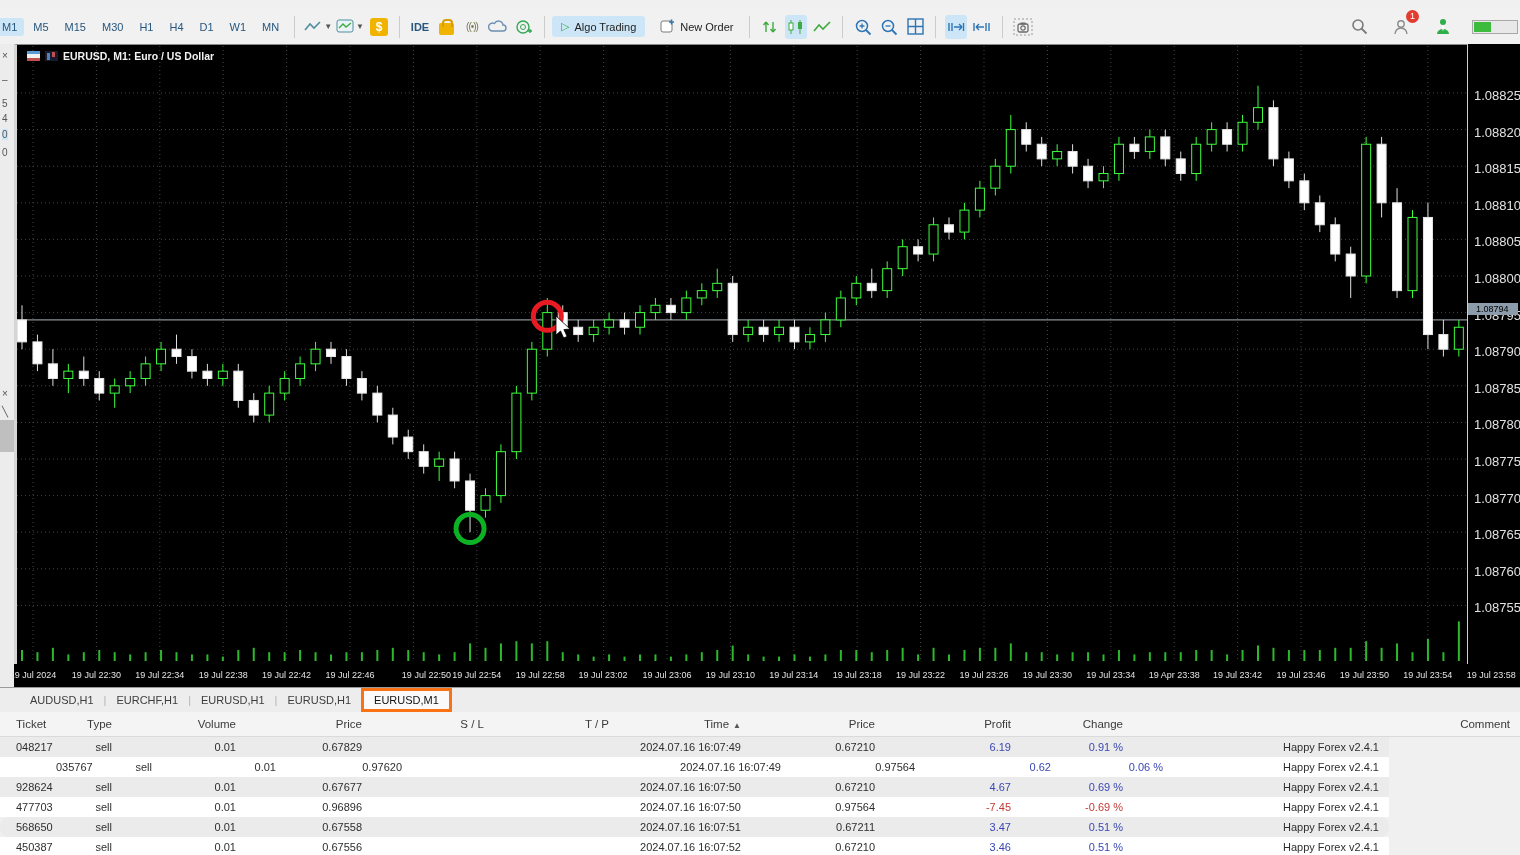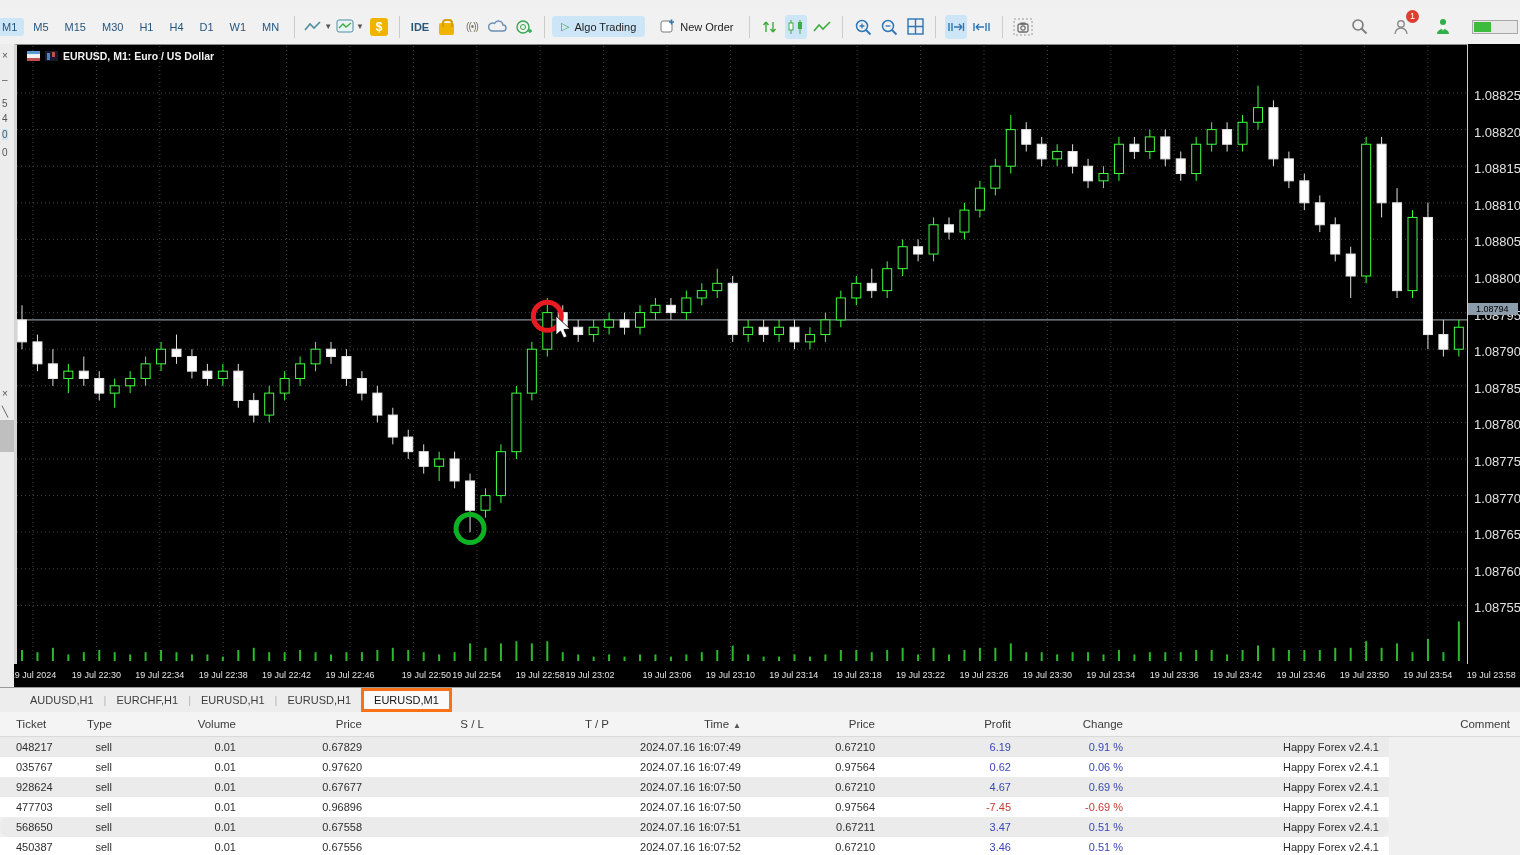--- a/index.html
+++ b/index.html
@@ -610,30 +610,30 @@
   <div id="timelabels">
       <div class="timelabel abs" style="left: 33px; top: 670px;">19 Jul 2024</div>
       <div class="timelabel abs" style="left: 96.4px; top: 670px;">19 Jul 22:30</div>
       <div class="timelabel abs" style="left: 159.8px; top: 670px;">19 Jul 22:34</div>
       <div class="timelabel abs" style="left: 223.2px; top: 670px;">19 Jul 22:38</div>
       <div class="timelabel abs" style="left: 286.6px; top: 670px;">19 Jul 22:42</div>
       <div class="timelabel abs" style="left: 350px; top: 670px;">19 Jul 22:46</div>
       <div class="timelabel abs" style="left: 413.4px; top: 670px; margin-left: 13px;">19 Jul 22:50</div>
       <div class="timelabel abs" style="left: 476.8px; top: 670px;">19 Jul 22:54</div>
       <div class="timelabel abs" style="left: 540.2px; top: 670px;">19 Jul 22:58</div>
-      <div class="timelabel abs" style="left: 590px; top: 670px; text-align: center;">19 Jul 23:02</div>
+      <div class="timelabel abs" style="left: 603px; top: 670px; text-align: center;">19 Jul 23:02</div>
       <div class="timelabel abs" style="left: 667px; top: 670px;">19 Jul 23:06</div>
       <div class="timelabel abs" style="left: 730.4px; top: 670px;">19 Jul 23:10</div>
       <div class="timelabel abs" style="left: 793.8px; top: 670px;">19 Jul 23:14</div>
       <div class="timelabel abs" style="left: 857.2px; top: 670px;">19 Jul 23:18</div>
       <div class="timelabel abs" style="left: 920.6px; top: 670px;">19 Jul 23:22</div>
       <div class="timelabel abs" style="left: 984px; top: 670px;">19 Jul 23:26</div>
       <div class="timelabel abs" style="left: 1047.4px; top: 670px;">19 Jul 23:30</div>
       <div class="timelabel abs" style="left: 1110.8px; top: 670px;">19 Jul 23:34</div>
-      <div class="timelabel abs" style="left: 1174.2px; top: 670px;">19 Jul 23:36</div>
+      <div class="timelabel abs" style="left: 1174.2px; top: 670px;">19 Apr 23:38</div>
       <div class="timelabel abs" style="left: 1237.6px; top: 670px;">19 Jul 23:42</div>
       <div class="timelabel abs" style="left: 1301px; top: 670px;">19 Jul 23:46</div>
       <div class="timelabel abs" style="left: 1364.4px; top: 670px;">19 Jul 23:50</div>
       <div class="timelabel abs" style="left: 1427.8px; top: 670px;">19 Jul 23:54</div>
       <div class="timelabel abs" style="left: 1491.2px; top: 670px;">19 Jul 23:58</div>
     </div>
 
   <div class="abs tabbar" id="tabbar">
       <div class="tab">AUDUSD,H1</div>
       <span class="tabsep">|</span>
@@ -666,21 +666,21 @@
         <div class="cell" style="flex: 0 0 126px;">0.67829</div>
         <div class="cell" style="flex: 0 0 122px;"></div>
         <div class="cell" style="flex: 0 0 125px;"></div>
         <div class="cell" style="flex: 0 0 132px;">2024.07.16 16:07:49</div>
         <div class="cell" style="flex: 0 0 134px;">0.67210</div>
         <div class="cell pos" style="flex: 0 0 136px;">6.19</div>
         <div class="cell pos" style="flex: 0 0 112px;">0.91 %</div>
         <div class="cell last">Happy Forex v2.4.1</div>
       </div>
       <div class="trow" style="background: rgb(255, 255, 255);">
-        <div class="cell first" style="flex: 0 0 70px;">035767</div>
+        <div class="cell first" style="flex: 0 0 70px; margin-left: 40px;">035767</div>
         <div class="cell" style="flex: 0 0 48px;">sell</div>
         <div class="cell" style="flex: 0 0 124px;">0.01</div>
         <div class="cell" style="flex: 0 0 126px;">0.97620</div>
         <div class="cell" style="flex: 0 0 122px;"></div>
         <div class="cell" style="flex: 0 0 125px;"></div>
         <div class="cell" style="flex: 0 0 132px;">2024.07.16 16:07:49</div>
         <div class="cell" style="flex: 0 0 134px;">0.97564</div>
         <div class="cell pos" style="flex: 0 0 136px;">0.62</div>
         <div class="cell pos" style="flex: 0 0 112px;">0.06 %</div>
         <div class="cell last">Happy Forex v2.4.1</div>

